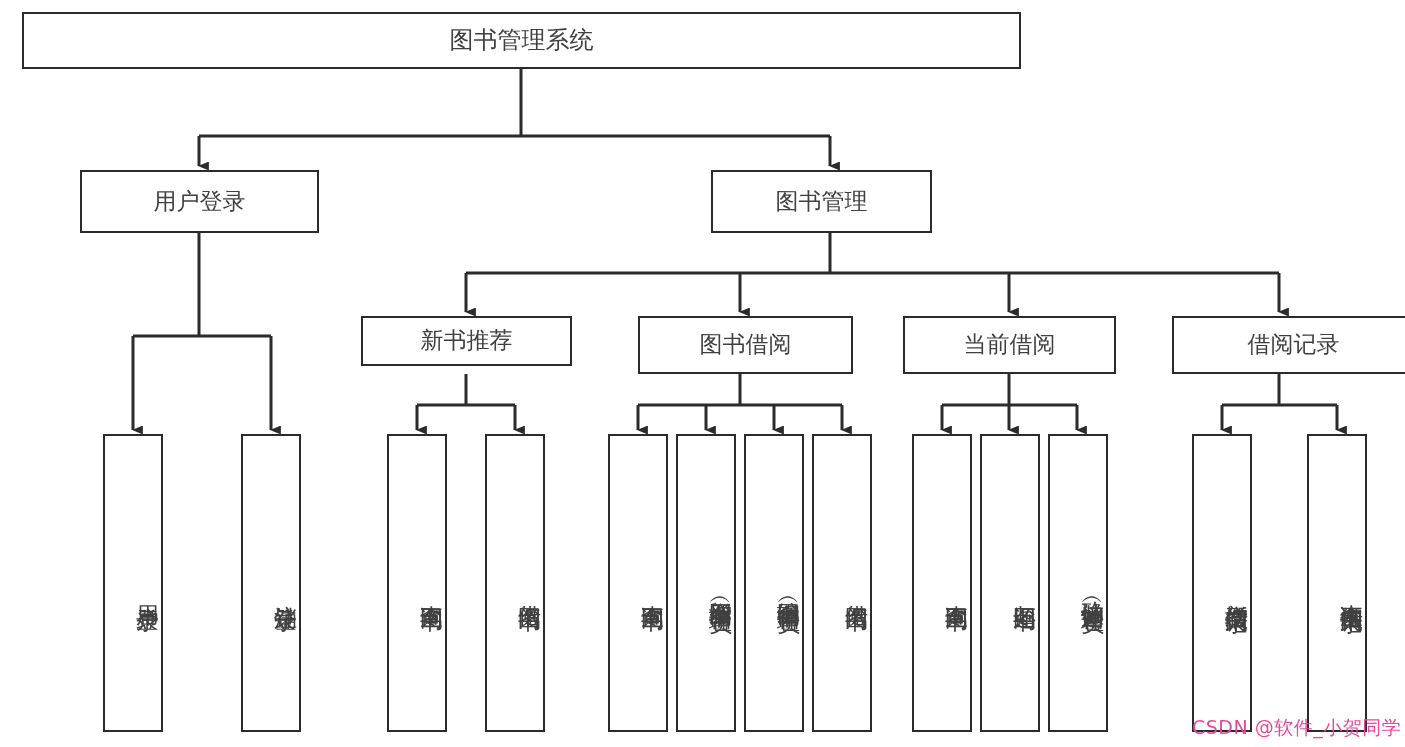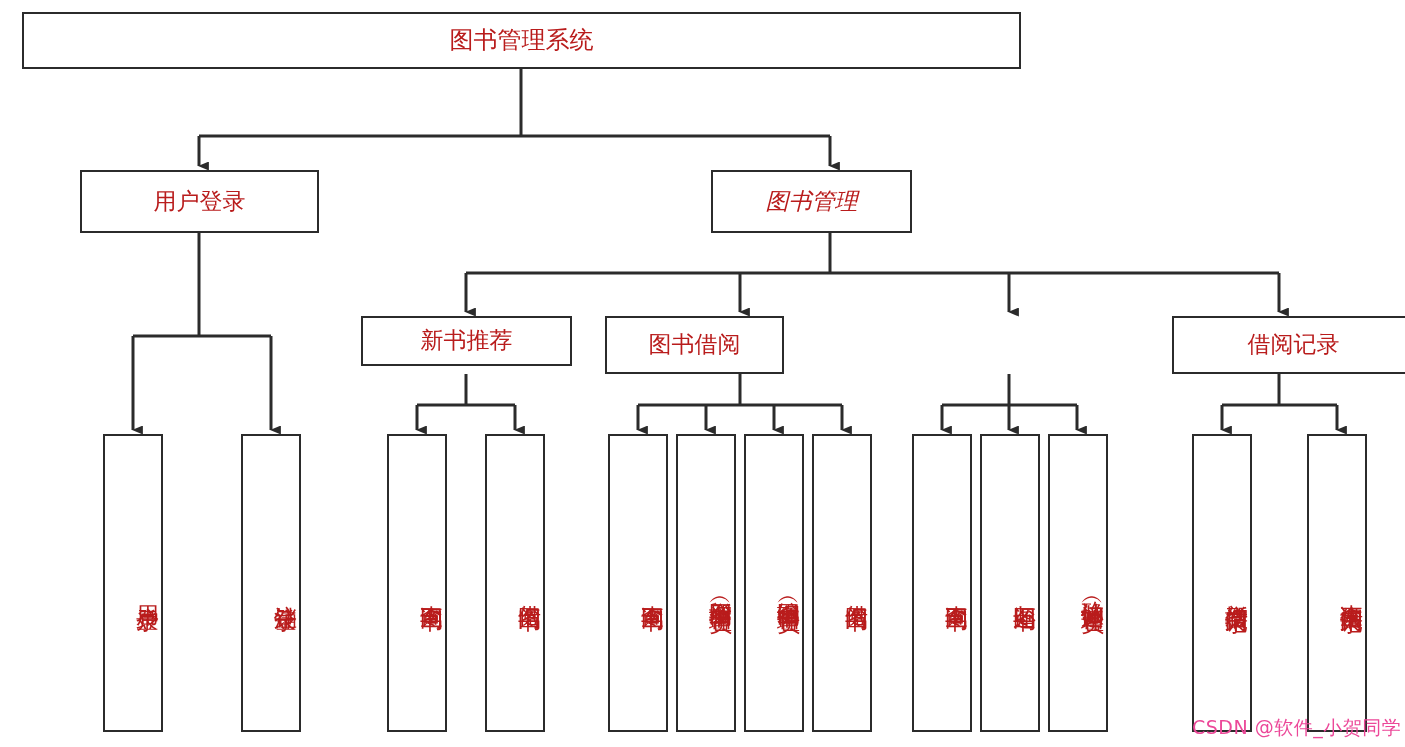--- a/index.html
+++ b/index.html
@@ -27,21 +27,21 @@
     pointer-events: none;
   }
   .node {
     position: absolute;
     box-sizing: border-box;
     border: 2.5px solid #2b2b2b;
     background: #ffffff;
     display: flex;
     align-items: center;
     justify-content: center;
-    color: #b91c1c;
+    color: #404040;
     line-height: 1.18;
   }
   .node.horiz {
     font-size: 23px;
   }
   .node.root {
     font-size: 24px;
   }
   .node.vert {
     writing-mode: vertical-rl;
@@ -123,32 +123,35 @@
   </svg>
 
   <div class="node root" style="left:22px; top:12px; width:999px; height:57px;">
     <span>图书管理系统</span>
   </div>
 
   <div class="node horiz" style="left:80px; top:170px; width:239px; height:63px;">
     <span>用户登录</span>
   </div>
 
-  <div class="node horiz" style="left:711px; top:170px; width:201px; height:63px;font-style:italic;">
+  <div class="node horiz" style="left:711px; top:170px; width:221px; height:63px;">
     <span>图书管理</span>
   </div>
 
   <div class="node horiz" style="left:361px; top:316px; width:211px; height:50px;">
     <span>新书推荐</span>
   </div>
 
-  <div class="node horiz" style="left:605px; top:316px; width:179px; height:58px;">
+  <div class="node horiz" style="left:638px; top:316px; width:215px; height:58px;">
     <span>图书借阅</span>
   </div>
 
+  <div class="node horiz" style="left:903px; top:316px; width:213px; height:58px;">
+    <span>当前借阅</span>
+  </div>
 
   <div class="node horiz" style="left:1172px; top:316px; width:243px; height:58px;">
     <span>借阅记录</span>
   </div>
 
   <div class="node vert" style="left:103px; top:434px; width:60px; height:298px;">
     <span class="vlabel">用户登录</span>
   </div>
   <div class="node vert" style="left:241px; top:434px; width:60px; height:298px;">
     <span class="vlabel">注销登录</span>

